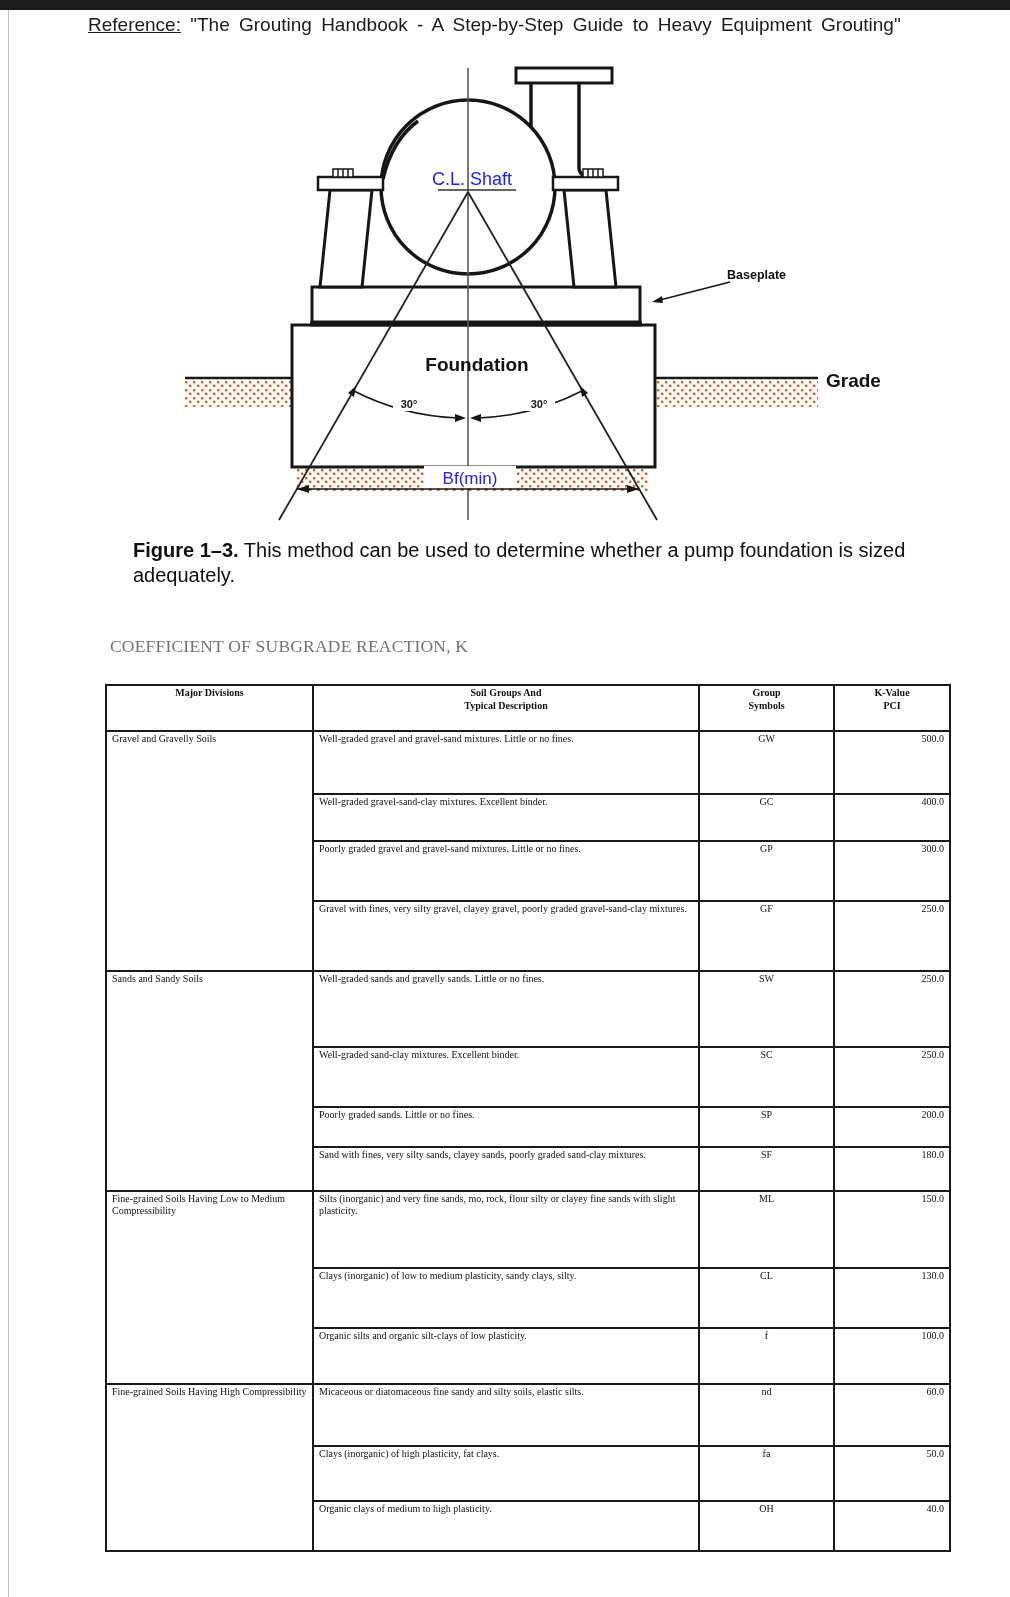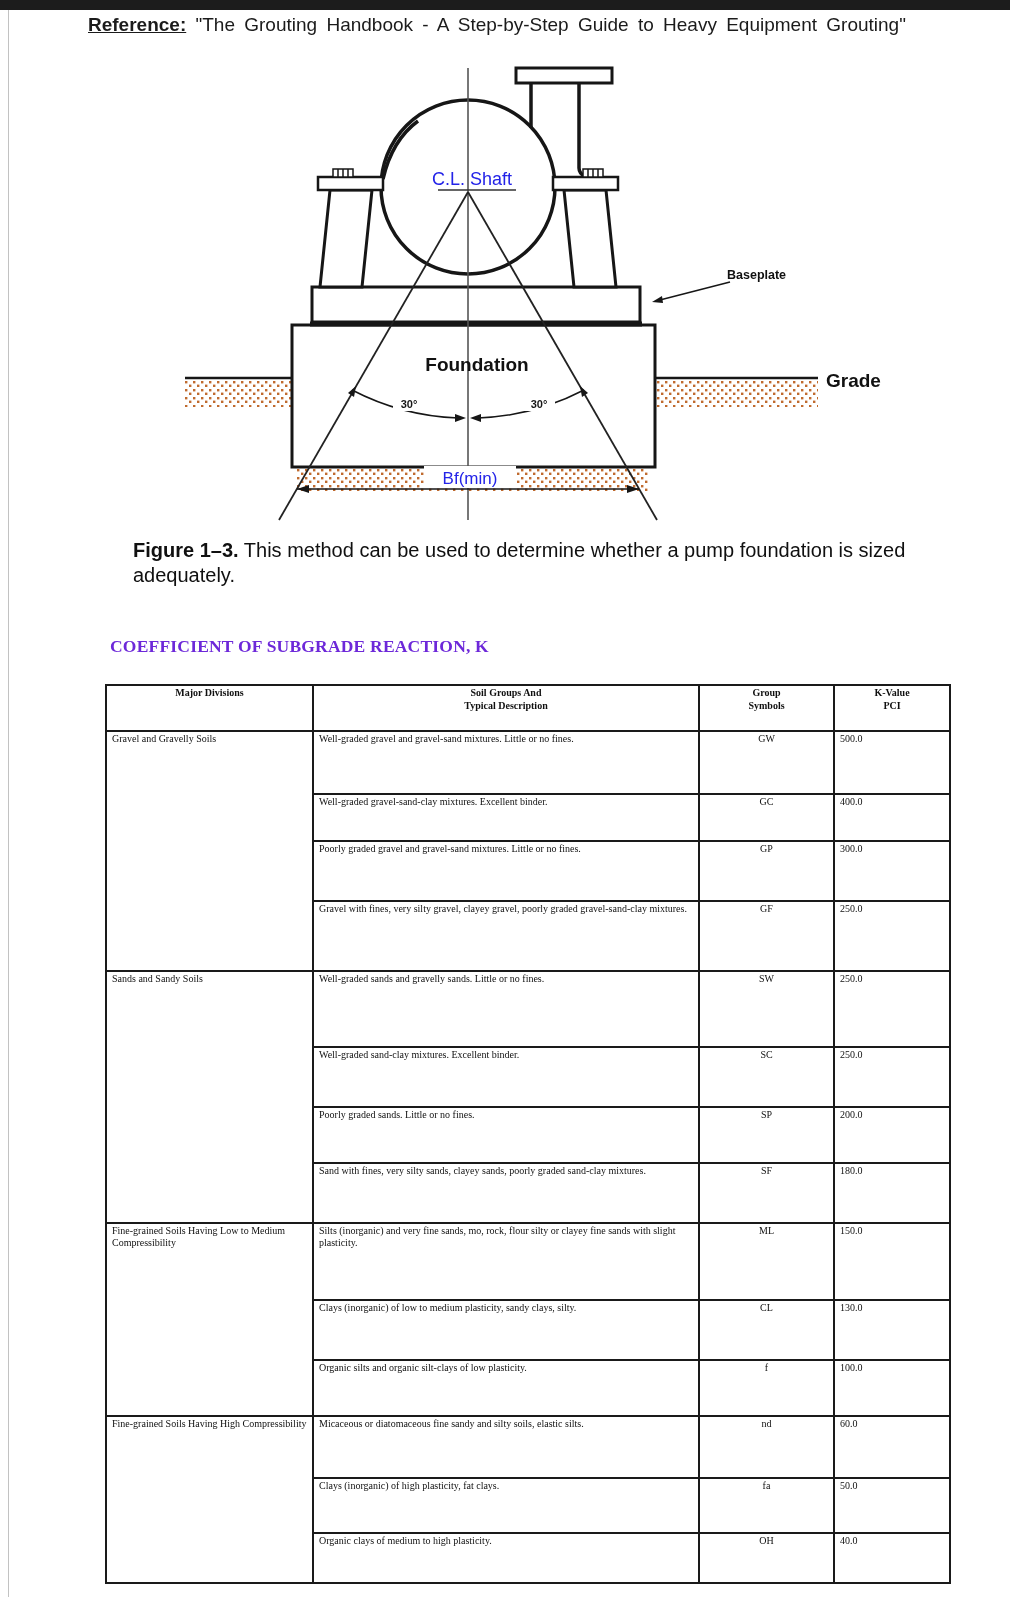--- a/index.html
+++ b/index.html
@@ -4,41 +4,41 @@
 <style>
   html,body { margin:0; padding:0; }
   body {
     width:1010px; height:1597px; position:relative; background:#ffffff;
     font-family:"Liberation Sans", sans-serif; overflow:hidden;
   }
   .topbar { position:absolute; top:0; left:0; width:1010px; height:10px; background:#1c1c1c; }
   .leftline { position:absolute; top:10px; left:8px; width:1px; height:1587px; background:#c2c2c2; }
 
   .ref { position:absolute; top:13px; left:88px; width:905px; font-size:19px; color:#1b1b1b; word-spacing:4px; line-height:1.25; }
-  .ref .lbl { font-weight:bold; text-decoration:underline; }
+  .ref .lbl { font-weight:normal; text-decoration:underline; }
   .ref .l2 { margin-left:138px; word-spacing:2px; }
 
   .svgwrap { position:absolute; top:60px; left:0; width:1010px; height:465px; }
 
   .caption { position:absolute; top:518px; left:133px; width:800px; font-size:20px; line-height:1.25; color:#101010;margin-top:20px; }
   .caption .b { font-weight:bold; }
 
-  .tbl-title { position:absolute; top:636px; left:110px; font-family:"Liberation Serif", serif; font-size:17.5px; font-weight:bold; letter-spacing:0.2px; color:#6d28d9; }
+  .tbl-title { position:absolute; top:636px; left:110px; font-family:"Liberation Serif", serif; font-size:17.5px; font-weight:normal; letter-spacing:0.2px; color:#737373; }
 
   table.ktable {
     position:absolute; top:684px; left:105px; width:844px;
     border-collapse:collapse; table-layout:fixed;
     font-family:"Liberation Serif", serif; font-size:10px; color:#101010;
   }
   table.ktable th, table.ktable td { border:2px solid #1a1a1a; vertical-align:top; padding:1px 5px; }
   table.ktable th { font-weight:bold; text-align:center; white-space:pre-line; line-height:1.28; height:42px; }
   td.division { text-align:left; line-height:1.22; }
   td.desc { text-align:left; line-height:1.22; }
   td.sym { text-align:center; }
-  td.val { text-align:left; }
+  td.val { text-align:right; }
 </style>
 </head>
 <body>
 
 <div class="topbar"></div>
 <div class="leftline"></div>
 
 <div class="ref">
   <span class="lbl">Reference:</span>
   <span>"The Grouting Handbook - A Step-by-Step Guide to Heavy Equipment Grouting"</span>
@@ -184,26 +184,26 @@
         <td rowspan="4" class="division">Sands and Sandy Soils</td>
         <td class="desc">Well-graded sands and gravelly sands.  Little or no fines.</td>
         <td class="sym">SW</td>
         <td class="val">250.0</td>
       </tr>
       <tr style="height: 60px;">
         <td class="desc">Well-graded sand-clay mixtures.  Excellent binder.</td>
         <td class="sym">SC</td>
         <td class="val">250.0</td>
       </tr>
-      <tr style="height: 56px;">
+      <tr style="height: 40px;">
         <td class="desc">Poorly graded sands.  Little or no fines.</td>
         <td class="sym">SP</td>
         <td class="val">200.0</td>
       </tr>
-      <tr style="height: 60px;">
+      <tr style="height: 44px;">
         <td class="desc">Sand with fines, very silty sands, clayey sands, poorly graded sand-clay mixtures.</td>
         <td class="sym">SF</td>
         <td class="val">180.0</td>
       </tr>
       <tr style="height: 77px;">
         <td rowspan="3" class="division">Fine-grained Soils Having Low to Medium Compressibility</td>
         <td class="desc">Silts (inorganic) and very fine sands, mo, rock, flour silty or clayey fine sands with slight plasticity.</td>
         <td class="sym">ML</td>
         <td class="val">150.0</td>
       </tr>

